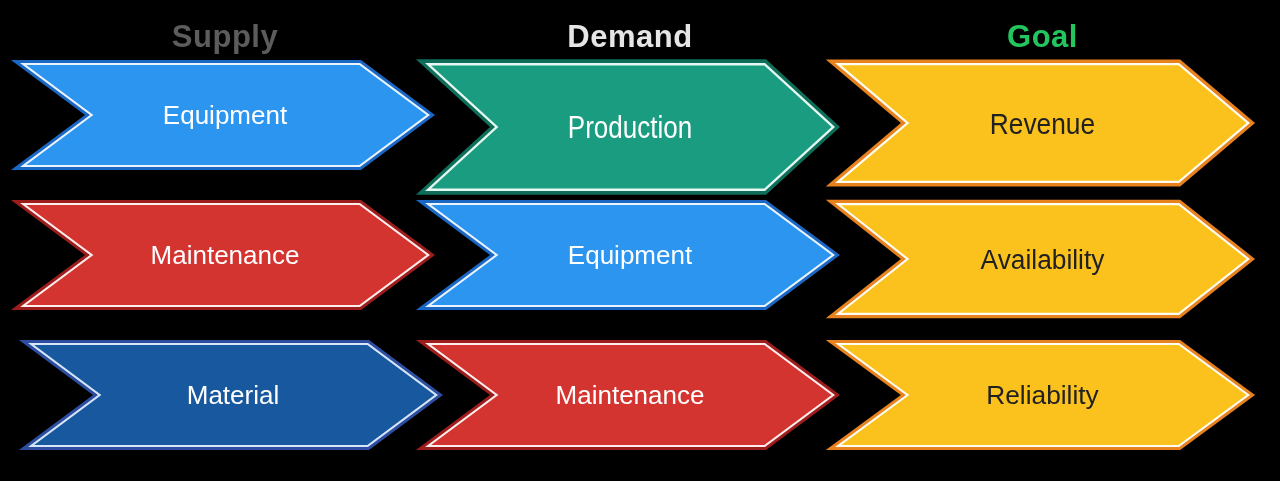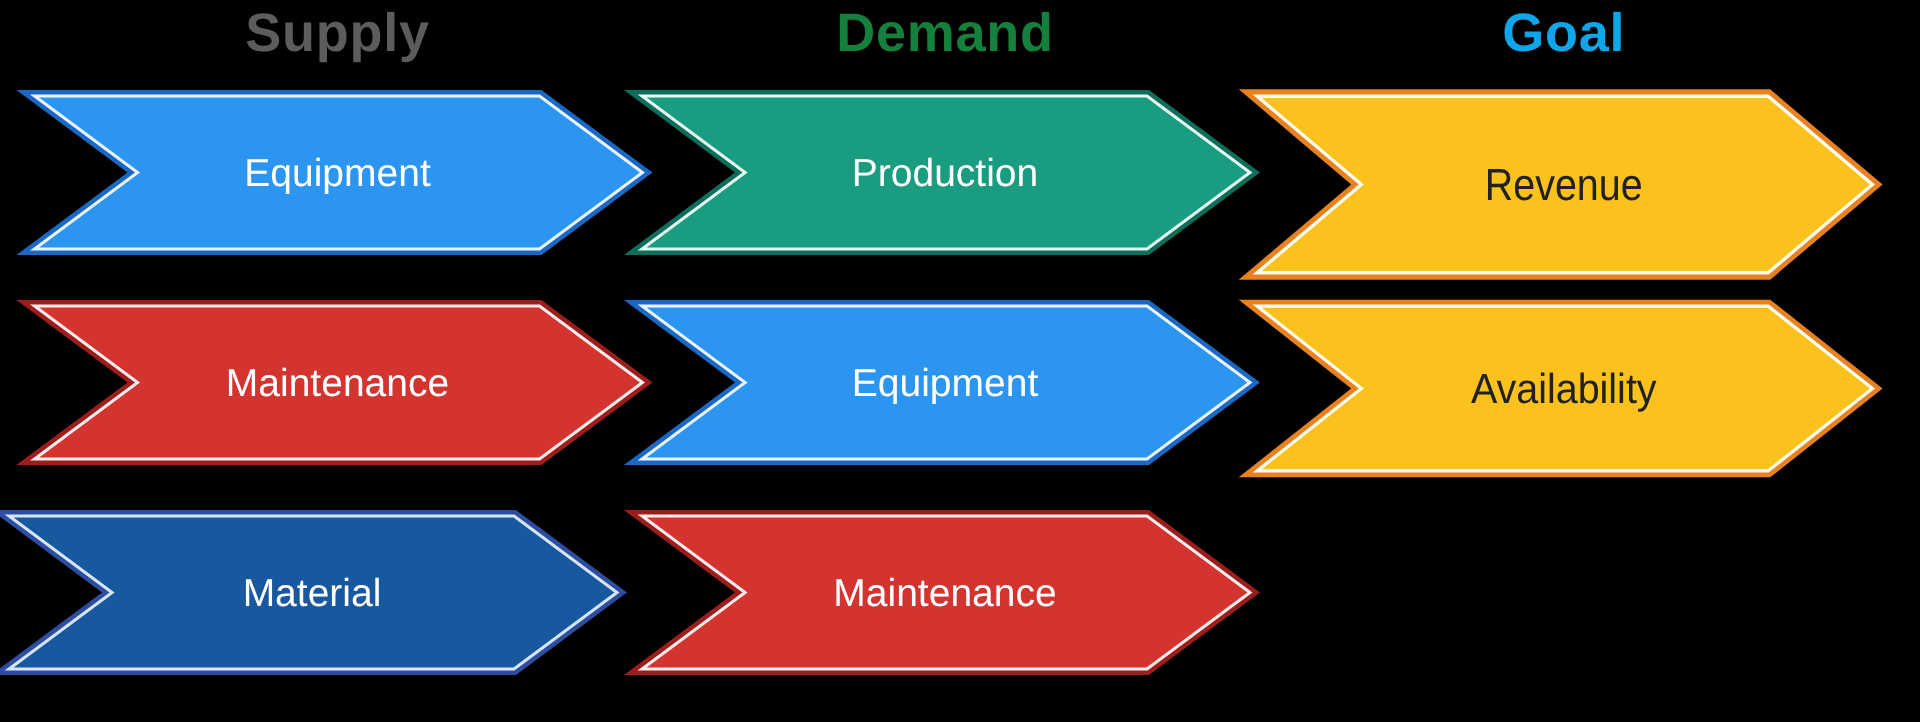--- a/index.html
+++ b/index.html
@@ -5,25 +5,25 @@
   html, body { margin: 0; padding: 0; }
   body { font-family: "Liberation Sans", "DejaVu Sans", sans-serif; }
   .stage {
     position: relative;
     width: 1280px;
     height: 481px;
     overflow: hidden;
   }
   .col-header {
     position: absolute;
-    top: 3px;
+    top: 18px;
     height: 40px;
     line-height: 38px;
     text-align: center;
-    font-size: 36px;
+    font-size: 31px;
     font-weight: 700;
     letter-spacing: 0.5px;
   }
   .cell { position: absolute; }
   .cell svg {
     position: absolute;
     left: 0; top: 0;
     width: 100%; height: 100%;
     overflow: visible;
     display: block;
@@ -33,33 +33,33 @@
     font-size: 26px;
     font-weight: 400;
   }
 </style>
 </head>
 <body style="background: rgb(0, 0, 0);">
 
 <div class="stage">
 
   <div class="col-header" style="left: 20px; width: 410px; color: rgb(92, 92, 92);">Supply</div>
-  <div class="col-header" style="left: 425px; width: 410px; color: #15803d;">Demand</div>
-  <div class="col-header" style="left: 835px; width: 415px; color: #0ea5e9;">Goal</div>
+  <div class="col-header" style="left: 425px; width: 410px; color: #e5e5e5;">Demand</div>
+  <div class="col-header" style="left: 835px; width: 415px; color: #22c55e;">Goal</div>
 
   <div class="cell" style="left:20px;top:63px;width:410px;height:104px">
     <svg viewBox="0 0 410 104" preserveAspectRatio="none">
       <polygon points="-9.1,-3 341,-3 415,52 341,107 -9.1,107 65,52" fill="#1B67C4"></polygon>
       <polygon points="0,0 340,0 410,52 340,104 0,104 70,52" fill="#EAF4FF"></polygon>
       <polygon points="6.1,2 339.3,2 406.6,52 339.3,102 6.1,102 73.4,52" fill="#2B95F0"></polygon>
       <text class="arrow-label" x="205" y="52" text-anchor="middle" dominant-baseline="central" fill="#FFFFFF">Equipment</text>
     </svg>
   </div>
 
-  <div class="cell" style="left:425px;top:63px;width:410px;height:104px">
+  <div class="cell" style="left:425px;top:63px;width:410px;height:128px">
     <svg viewBox="0 0 410 104" preserveAspectRatio="none">
       <polygon points="-9.1,-3 341,-3 415,52 341,107 -9.1,107 65,52" fill="#0E6E59"></polygon>
       <polygon points="0,0 340,0 410,52 340,104 0,104 70,52" fill="#E5F9F2"></polygon>
       <polygon points="6.1,2 339.3,2 406.6,52 339.3,102 6.1,102 73.4,52" fill="#1A9C80"></polygon>
       <text class="arrow-label" x="205" y="52" text-anchor="middle" dominant-baseline="central" fill="#FFFFFF">Production</text>
     </svg>
   </div>
 
   <div class="cell" style="left:835px;top:63px;width:415px;height:120px">
     <svg viewBox="0 0 410 104" preserveAspectRatio="none">
@@ -90,32 +90,40 @@
 
   <div class="cell" style="left:835px;top:203px;width:415px;height:112px">
     <svg viewBox="0 0 410 104" preserveAspectRatio="none">
       <polygon points="-9.1,-3 341,-3 415,52 341,107 -9.1,107 65,52" fill="#E8821F"></polygon>
       <polygon points="0,0 340,0 410,52 340,104 0,104 70,52" fill="#FFFCF2"></polygon>
       <polygon points="6.1,2 339.3,2 406.6,52 339.3,102 6.1,102 73.4,52" fill="#FBC21D"></polygon>
       <text class="arrow-label" x="205" y="52" text-anchor="middle" dominant-baseline="central" fill="#212121">Availability</text>
     </svg>
   </div>
 
-  <div class="cell" style="left:3px;top:343px;width:410px;height:104px">
+  <div class="cell" style="left:28px;top:343px;width:410px;height:104px">
     <svg viewBox="0 0 410 104" preserveAspectRatio="none">
       <polygon points="-9.1,-3 341,-3 415,52 341,107 -9.1,107 65,52" fill="#2C4DA0"></polygon>
       <polygon points="0,0 340,0 410,52 340,104 0,104 70,52" fill="#D6E6F8"></polygon>
       <polygon points="6.1,2 339.3,2 406.6,52 339.3,102 6.1,102 73.4,52" fill="#17589F"></polygon>
       <text class="arrow-label" x="205" y="52" text-anchor="middle" dominant-baseline="central" fill="#FFFFFF">Material</text>
     </svg>
   </div>
 
   <div class="cell" style="left:425px;top:343px;width:410px;height:104px">
     <svg viewBox="0 0 410 104" preserveAspectRatio="none">
       <polygon points="-9.1,-3 341,-3 415,52 341,107 -9.1,107 65,52" fill="#9C1E1C"></polygon>
       <polygon points="0,0 340,0 410,52 340,104 0,104 70,52" fill="#FFECEC"></polygon>
       <polygon points="6.1,2 339.3,2 406.6,52 339.3,102 6.1,102 73.4,52" fill="#D33430"></polygon>
       <text class="arrow-label" x="205" y="52" text-anchor="middle" dominant-baseline="central" fill="#FFFFFF">Maintenance</text>
     </svg>
   </div>
 
+  <div class="cell" style="left:835px;top:343px;width:415px;height:104px">
+    <svg viewBox="0 0 410 104" preserveAspectRatio="none">
+      <polygon points="-9.1,-3 341,-3 415,52 341,107 -9.1,107 65,52" fill="#E8821F"></polygon>
+      <polygon points="0,0 340,0 410,52 340,104 0,104 70,52" fill="#FFFCF2"></polygon>
+      <polygon points="6.1,2 339.3,2 406.6,52 339.3,102 6.1,102 73.4,52" fill="#FBC21D"></polygon>
+      <text class="arrow-label" x="205" y="52" text-anchor="middle" dominant-baseline="central" fill="#212121">Reliability</text>
+    </svg>
+  </div>
 
 </div>
 
 </body></html>

